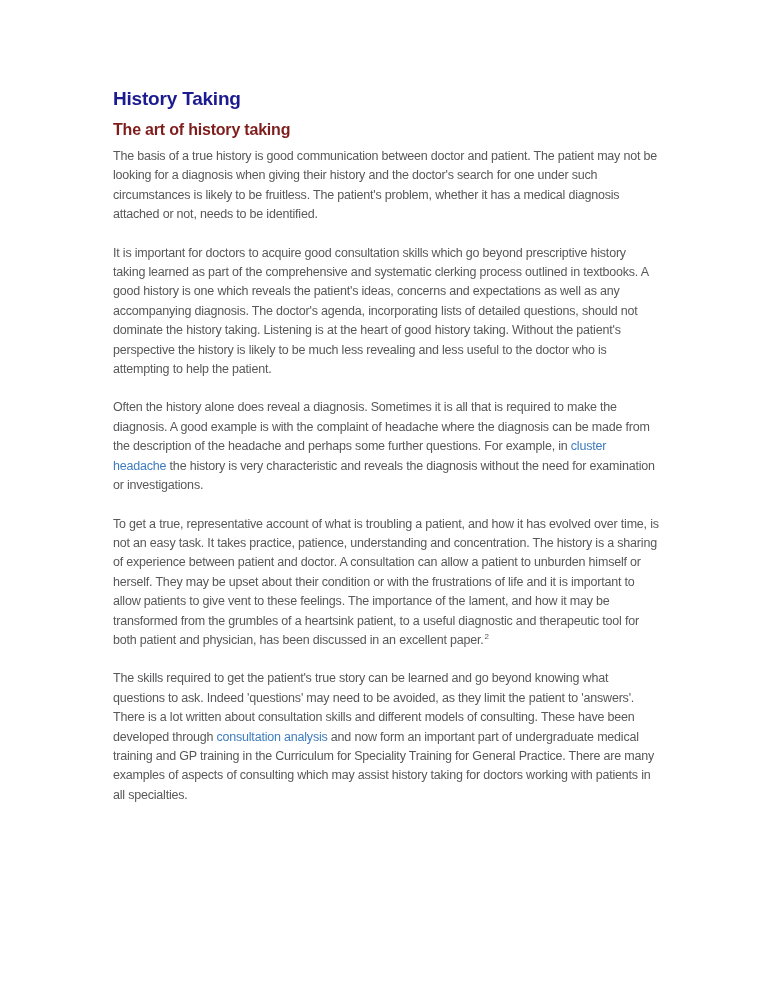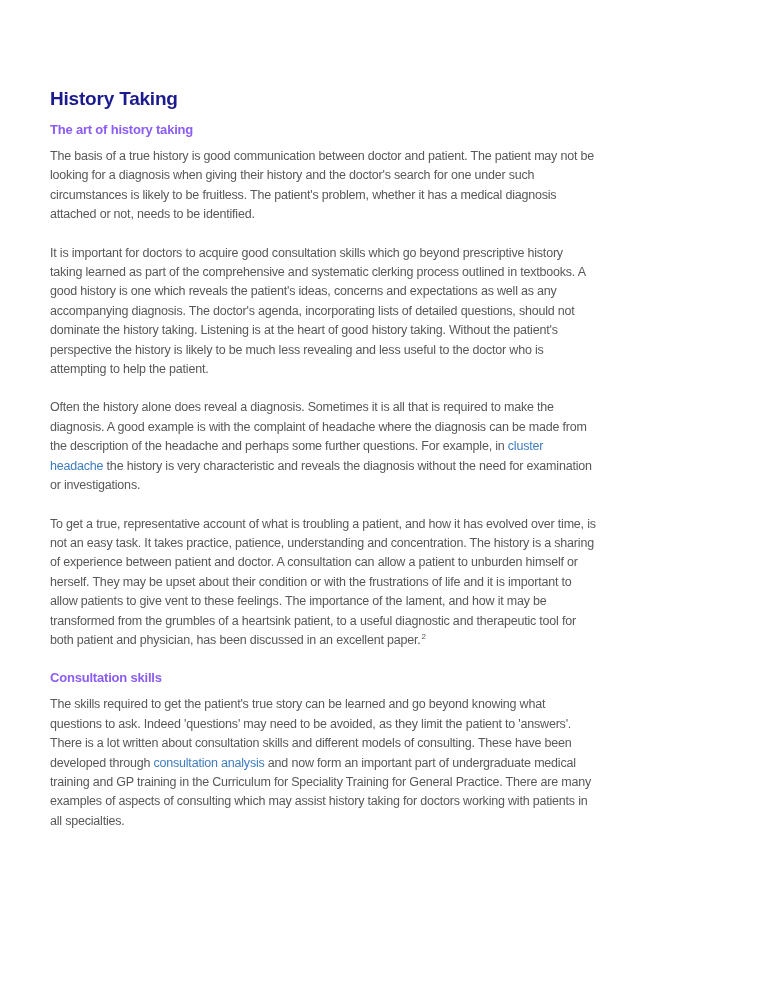--- a/index.html
+++ b/index.html
@@ -7,34 +7,34 @@
     padding: 0;
     background: #ffffff;
   }
   body {
     width: 768px;
     height: 994px;
     font-family: "Liberation Sans", "DejaVu Sans", sans-serif;
     overflow: hidden;
   }
   .page {
-    padding: 88px 95px 0 50px;
+    padding: 88px 95px 0 113px;
     width: 548px;
   }
   h1.doc-title {
     color: #1b1b8f;
     font-size: 19px;
     line-height: 22px;
     font-weight: bold;
     letter-spacing: -0.2px;
     margin: 0 0 10px 0;
   }
   h2.section-heading {
-    color: #8b5cf6;
-    font-size: 13px;
+    color: #7f1d1d;
+    font-size: 16px;
     line-height: 18px;
     font-weight: bold;
     letter-spacing: -0.2px;
     margin: 11px 0 8px 0;
   }
   p.body-para {
     color: #58585a;
     font-size: 12.5px;
     line-height: 19.4px;
     letter-spacing: -0.2px;
@@ -64,17 +64,16 @@
 
 
   <p class="body-para"><span>The basis of a true history is good communication between doctor and patient. The patient may not be looking for a diagnosis when giving their history and the doctor's search for one under such circumstances is likely to be fruitless. The patient's problem, whether it has a medical diagnosis attached or not, needs to be identified.</span></p>
 
   <p class="body-para"><span>It is important for doctors to acquire good consultation skills which go beyond prescriptive history taking learned as part of the comprehensive and systematic clerking process outlined in textbooks. A good history is one which reveals the patient's ideas, concerns and expectations as well as any accompanying diagnosis. The doctor's agenda, incorporating lists of detailed questions, should not dominate the history taking. Listening is at the heart of good history taking. Without the patient's perspective the history is likely to be much less revealing and less useful to the doctor who is attempting to help the patient.</span></p>
 
   <p class="body-para"><span>Often the history alone does reveal a diagnosis. Sometimes it is all that is required to make the diagnosis. A good example is with the complaint of headache where the diagnosis can be made from the description of the headache and perhaps some further questions. For example, in </span><a class="doc-link">cluster headache</a><span> the history is very characteristic and reveals the diagnosis without the need for examination or investigations.</span></p>
 
   <p class="body-para"><span>To get a true, representative account of what is troubling a patient, and how it has evolved over time, is not an easy task. It takes practice, patience, understanding and concentration. The history is a sharing of experience between patient and doctor. A consultation can allow a patient to unburden himself or herself. They may be upset about their condition or with the frustrations of life and it is important to allow patients to give vent to these feelings. The importance of the lament, and how it may be transformed from the grumbles of a heartsink patient, to a useful diagnostic and therapeutic tool for both patient and physician, has been discussed in an excellent paper.</span><sup class="footnote-ref">2</sup></p>
 
-  <h2 class="section-heading">Consultation skills</h2>
 
   <p class="body-para"><span>The skills required to get the patient's true story can be learned and go beyond knowing what questions to ask. Indeed 'questions' may need to be avoided, as they limit the patient to 'answers'. There is a lot written about consultation skills and different models of consulting. These have been developed through </span><a class="doc-link">consultation analysis</a><span> and now form an important part of undergraduate medical training and GP training in the Curriculum for Speciality Training for General Practice. There are many examples of aspects of consulting which may assist history taking for doctors working with patients in all specialties.</span></p>
 
 </div>
 
 </body></html>

